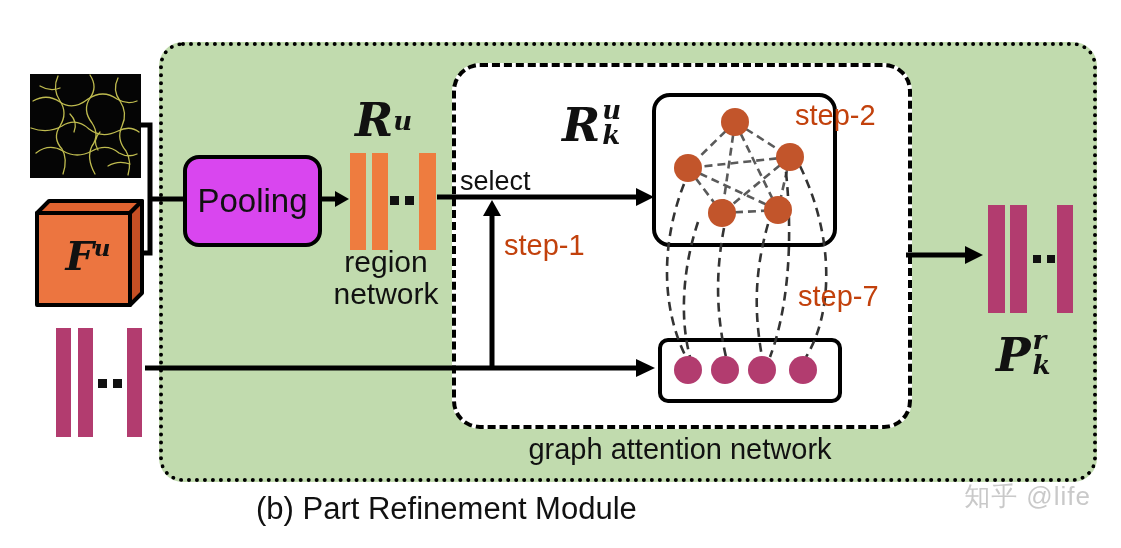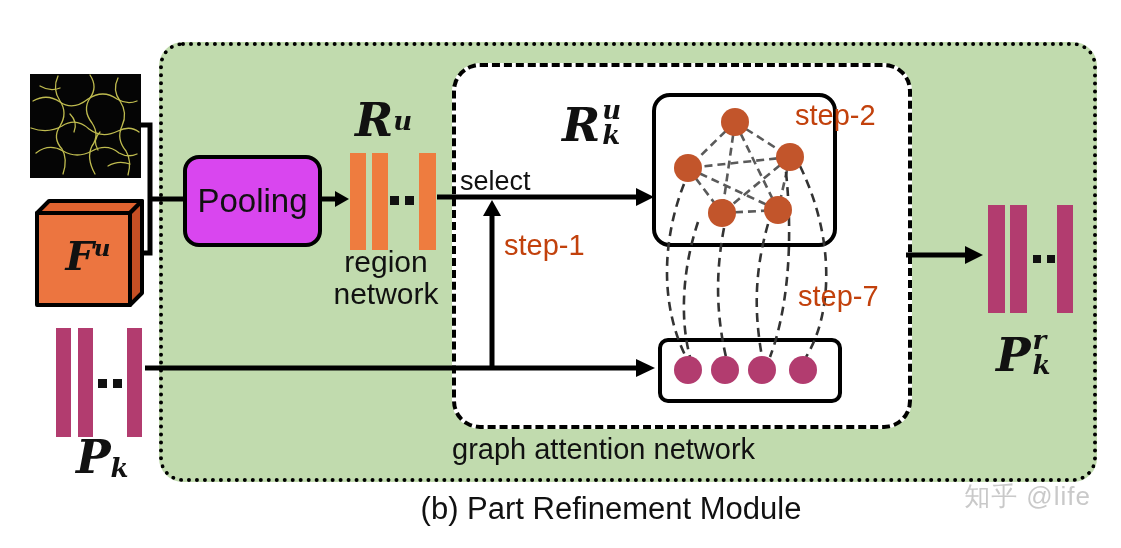--- a/index.html
+++ b/index.html
@@ -35,22 +35,22 @@
   .math .scripts{display:inline-flex;flex-direction:column;vertical-align:top;
                  font-size:26px;line-height:0.95;margin-left:2px;margin-top:-4px;}
   .math sup.solo{font-size:26px;vertical-align:super;line-height:1;}
   .math sub.solo{font-size:26px;vertical-align:sub;line-height:1;}
   .seg-img{left:30px;top:74px;width:111px;height:104px;z-index:35;}
   .cube{left:28px;top:193px;width:124px;height:122px;z-index:35;}
   .fu-label{left:48px;top:232px;width:80px;text-align:center;font-size:40px;z-index:40;
             font-family:"DejaVu Serif",serif;font-style:italic;font-weight:bold;}
   .fu-label sup{font-size:23px;}
   .label-region{left:316px;top:246px;width:140px;text-align:center;font-size:30px;line-height:1.08;z-index:40;}
-  .label-gat{left:452px;top:433px;width:456px;text-align:left;font-size:29px;z-index:40;}
-  .caption{left:256px;top:491px;width:710px;text-align:center;font-size:31px;z-index:40;}
+  .label-gat{left:452px;top:433px;width:456px;text-align:center;font-size:29px;z-index:40;}
+  .caption{left:256px;top:491px;width:710px;text-align:left;font-size:31px;z-index:40;}
   .watermark{right:30px;top:479px;font-size:26px;color:#c9c9c9;z-index:40;
              text-shadow:1px 1px 0 #ffffff;letter-spacing:1px;}
 </style>
 </head>
 <body>
 
 <div id="stage">
 
   <div class="abs green-box"></div>
 
@@ -99,21 +99,20 @@
     <div>network</div>
   </div>
 
   <div class="abs bars" style="left:56px;top:328px;width:86px;height:109px;">
     <div class="bar magenta" style="left:0;width:15px;height:109px;"></div>
     <div class="bar magenta" style="left:22px;width:15px;height:109px;"></div>
     <div class="dot" style="left:42px;top:51px;width:9px;height:9px;"></div>
     <div class="dot" style="left:57px;top:51px;width:9px;height:9px;"></div>
     <div class="bar magenta" style="left:71px;width:15px;height:109px;"></div>
   </div>
-  <div class="abs math txt" style="left:76px;top:434px;"><span class="base">P</span><sub class="solo">k</sub></div>
 
   <div class="abs bars" style="left:988px;top:205px;width:86px;height:108px;">
     <div class="bar magenta" style="left:0;width:17px;height:108px;"></div>
     <div class="bar magenta" style="left:22px;width:17px;height:108px;"></div>
     <div class="dot" style="left:45px;top:50px;width:8px;height:8px;"></div>
     <div class="dot" style="left:59px;top:50px;width:8px;height:8px;"></div>
     <div class="bar magenta" style="left:69px;width:16px;height:108px;"></div>
   </div>
   <div class="abs math txt" style="left:996px;top:332px;"><span class="base">P</span><span class="scripts">
         <span>r</span>

